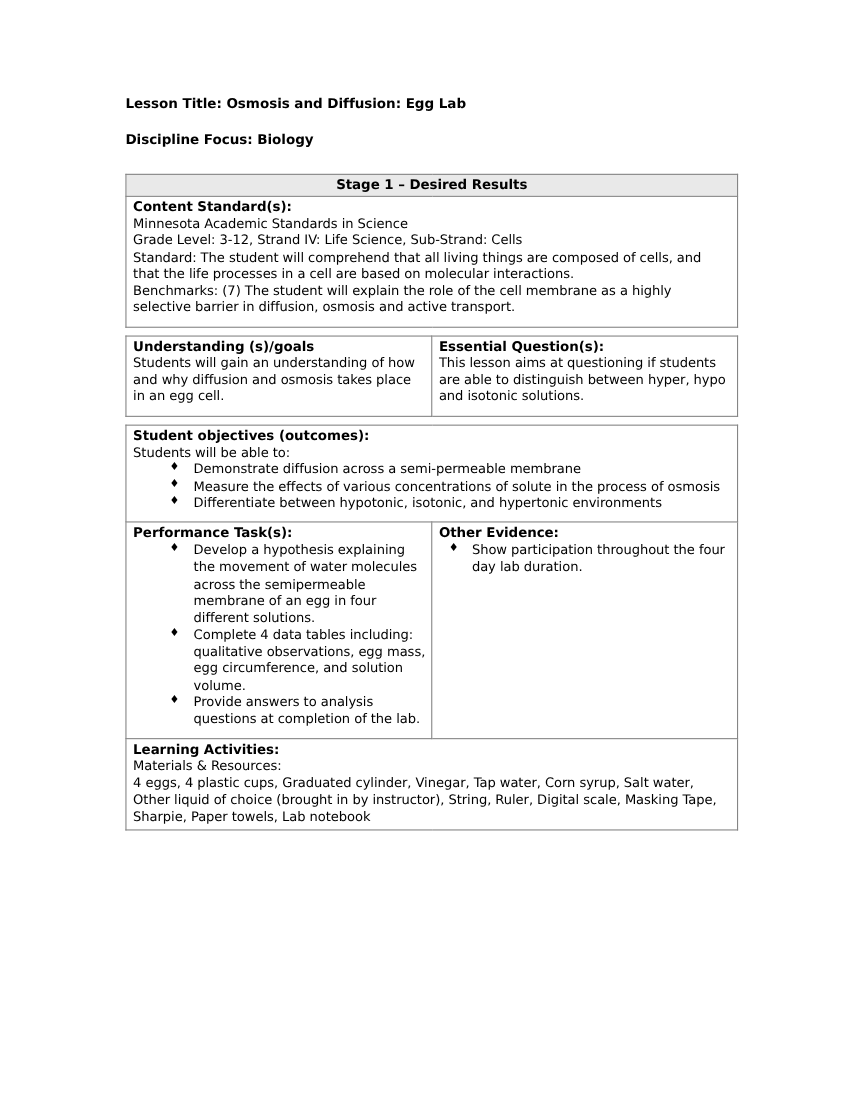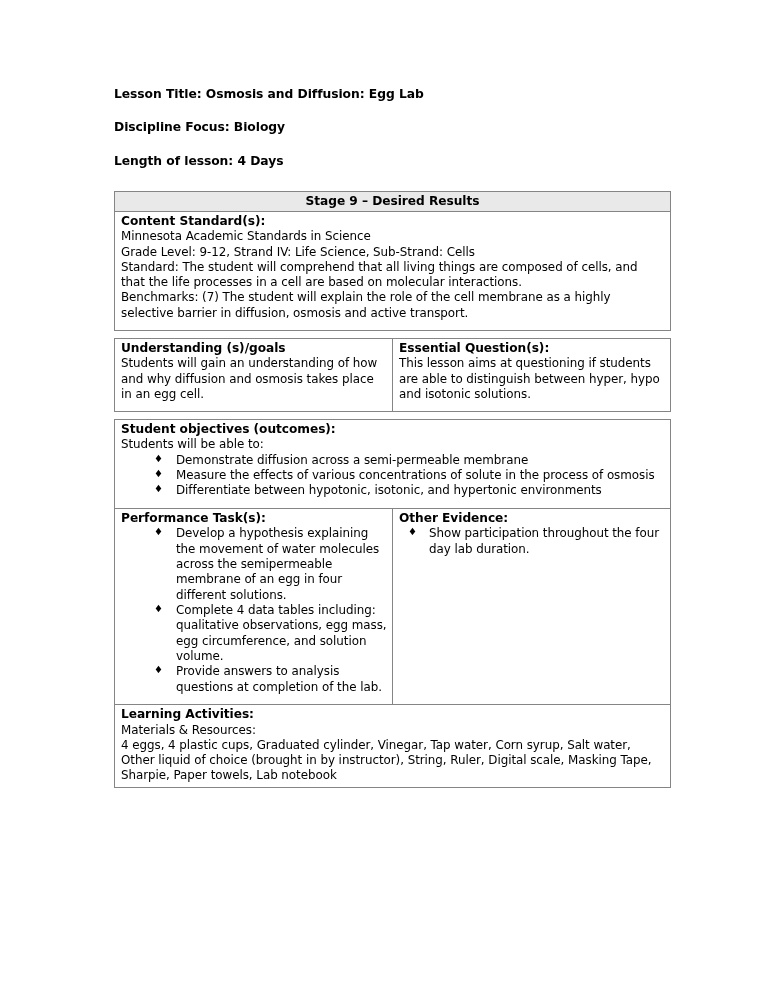--- a/index.html
+++ b/index.html
@@ -139,41 +139,40 @@
   }
 </style>
 </head>
 <body>
 
 <div class="page">
 
   <div class="doc-header">
     <div class="header-line">Lesson Title: Osmosis and Diffusion: Egg Lab</div>
     <div class="header-line">Discipline Focus: Biology</div>
-    <div class="header-line">Length of lesson: 4 Days</div>
   </div>
 
   <table class="lesson-table">
     <colgroup>
       <col class="col-left">
       <col class="col-right">
     </colgroup>
     <tbody>
 
       <tr>
         <td class="stage-header-cell" colspan="2">
-          <div class="stage-header-text">Stage 9 – Desired Results</div>
+          <div class="stage-header-text">Stage 1 – Desired Results</div>
         </td>
       </tr>
 
       <tr>
         <td class="cell cell-pad-bottom" colspan="2">
           <div class="cell-title">Content Standard(s):</div>
           <div class="cell-line">Minnesota Academic Standards in Science</div>
-          <div class="cell-line">Grade Level: 9-12, Strand IV: Life Science, Sub-Strand: Cells</div>
+          <div class="cell-line">Grade Level: 3-12, Strand IV: Life Science, Sub-Strand: Cells</div>
           <div class="cell-line">Standard: The student will comprehend that all living things are composed of cells, and that the life processes in a cell are based on molecular interactions.</div>
           <div class="cell-line">Benchmarks: (7) The student will explain the role of the cell membrane as a highly selective barrier in diffusion, osmosis and active transport.</div>
         </td>
       </tr>
 
       <tr class="spacer-row">
         <td></td>
         <td></td>
       </tr>
 

